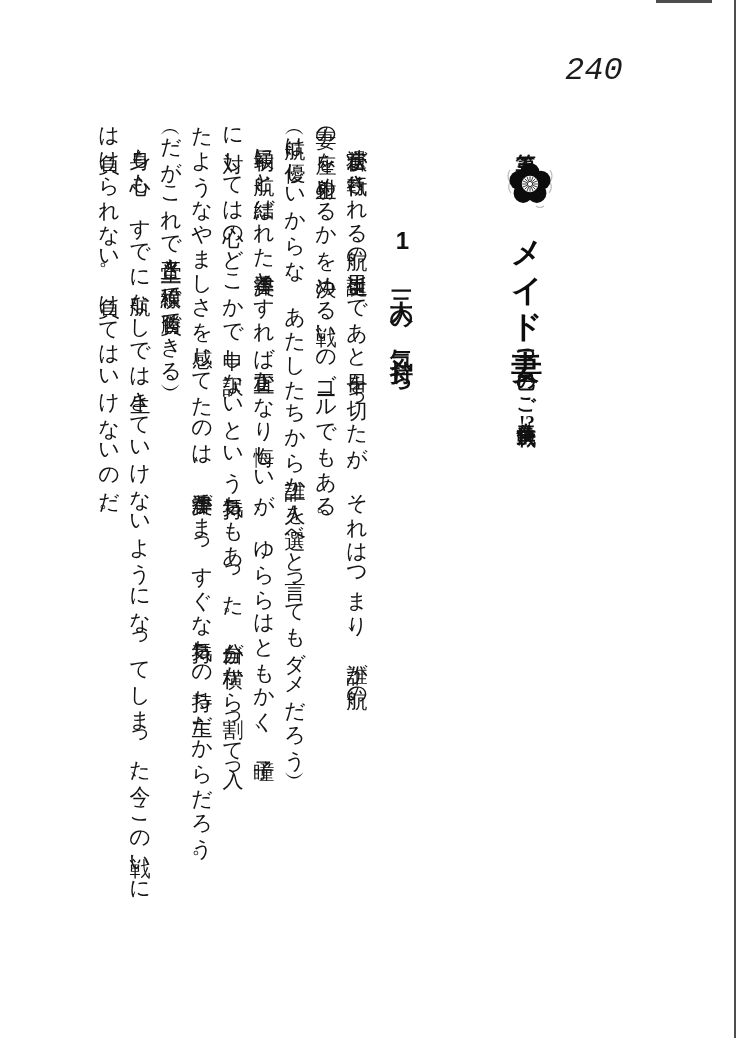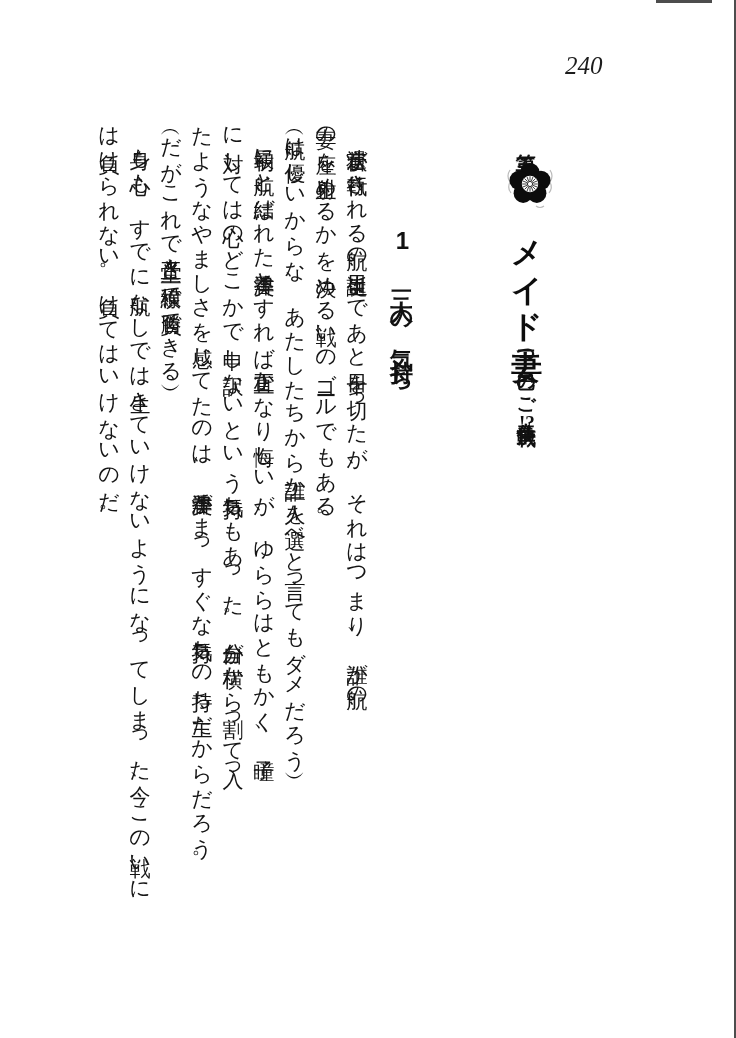--- a/index.html
+++ b/index.html
@@ -7,22 +7,22 @@
     position:relative; width:736px; height:1038px;
     background:#ffffff; overflow:hidden;
     font-family:"Liberation Serif","DejaVu Serif",serif;
     color:#1a1a1a;
   }
   .edge-right { position:absolute; top:0; right:0; width:2px; height:1038px; background:#4d4d4d; }
   .edge-top   { position:absolute; top:0; left:656px; width:56px; height:3px; background:#4d4d4d; }
 
   .page-number {
     position:absolute; top:52px; left:565px;
-    font-family:Liberation Serif, serif; font-style:italic;
-    font-size:25px; color:#1c1c1c;
+    font-family:Liberation Mono, monospace; font-style:italic;
+    font-size:32px; color:#1c1c1c;
   }
 
   
   .chapter {
     position:absolute; top:138px; right:180px;
     writing-mode:vertical-rl; text-orientation:mixed;
     line-height:52px; white-space:nowrap;
   }
   .chapter-label {
     font-family:"Liberation Sans",sans-serif; font-weight:bold;

